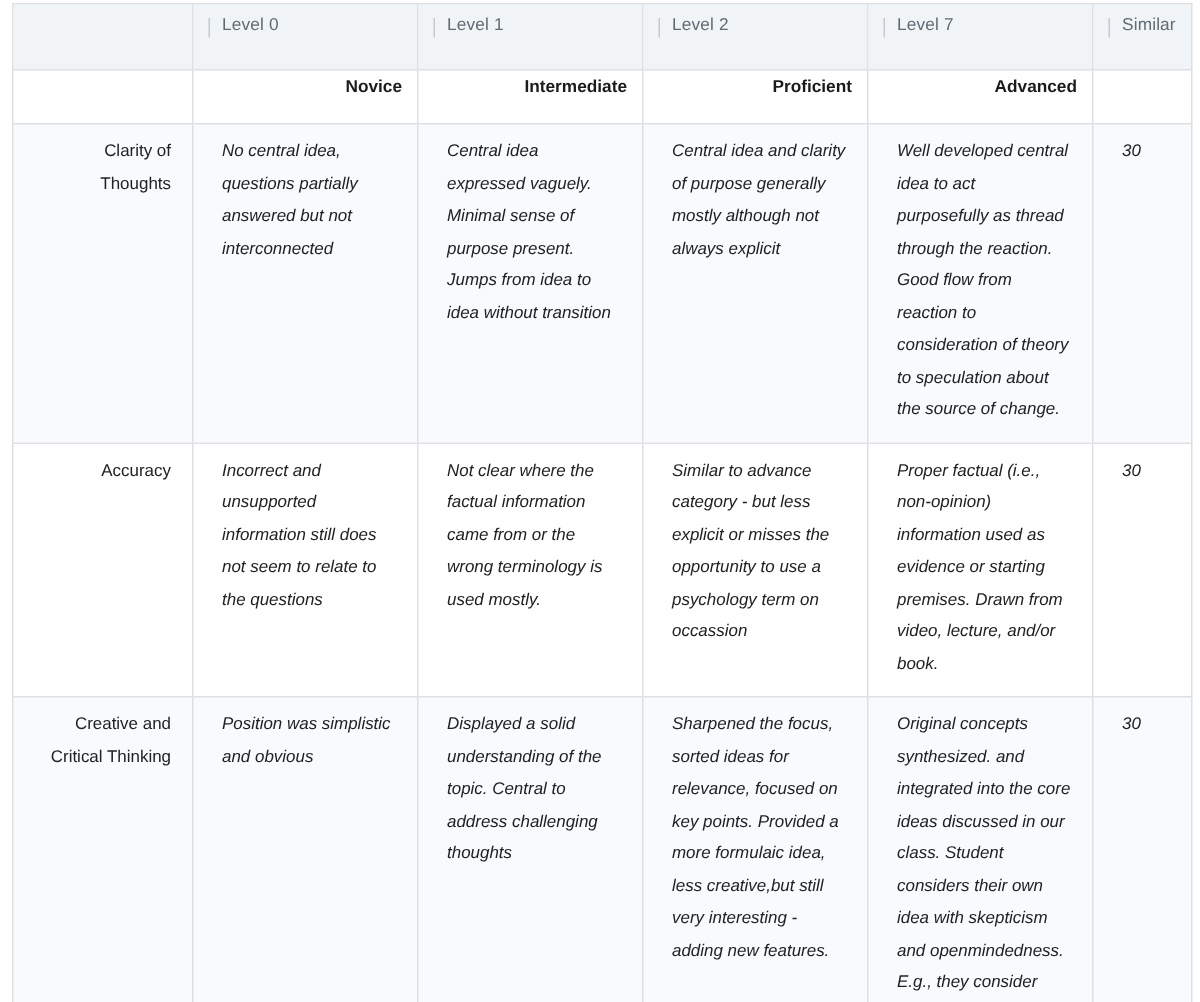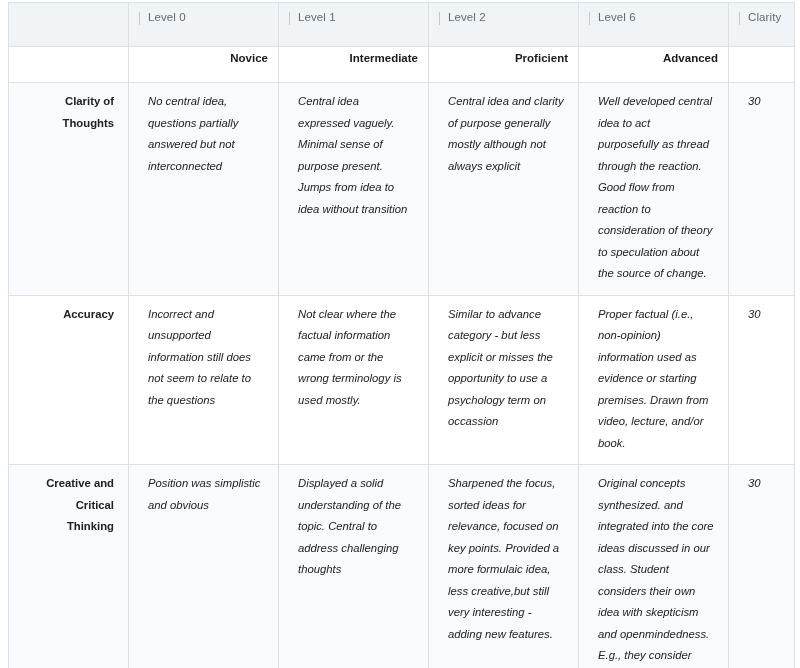--- a/index.html
+++ b/index.html
@@ -89,21 +89,21 @@
   tr.data-row td {
     font-size: 11.3px;
     line-height: 21.5px;
     color: #202124;
     padding: 8px 14px 10px 19px;
   }
   tr.data-row.tint td { background: #f9fafc; }
   tr.data-row.plain td { background: #ffffff; }
 
   td.criterion {
-    font-weight: bold;
+    font-weight: normal;
     font-size: 11.5px;
     line-height: 21.5px;
     color: #101010;
     vertical-align: middle;
     text-align: right;
     padding: 8px 10px 10px 6px;
   }
 
   td.weight {
     font-size: 11.5px;
@@ -142,24 +142,24 @@
         <th class="lvl">
             <span class="lvl-inner">Level 0</span>
           </th>
         <th class="lvl">
             <span class="lvl-inner">Level 1</span>
           </th>
         <th class="lvl">
             <span class="lvl-inner">Level 2</span>
           </th>
         <th class="lvl">
-            <span class="lvl-inner">Level 6</span>
-          </th>
-        <th class="lvl">
-            <span class="lvl-inner">Clarity</span>
+            <span class="lvl-inner">Level 7</span>
+          </th>
+        <th class="lvl">
+            <span class="lvl-inner">Similar</span>
           </th>
       </tr>
       <tr class="head-names">
         <td class="blank-name"></td>
         <td>Novice</td>
         <td>Intermediate</td>
         <td>Proficient</td>
         <td>Advanced</td>
         <td class="blank-name"></td>
       </tr>

